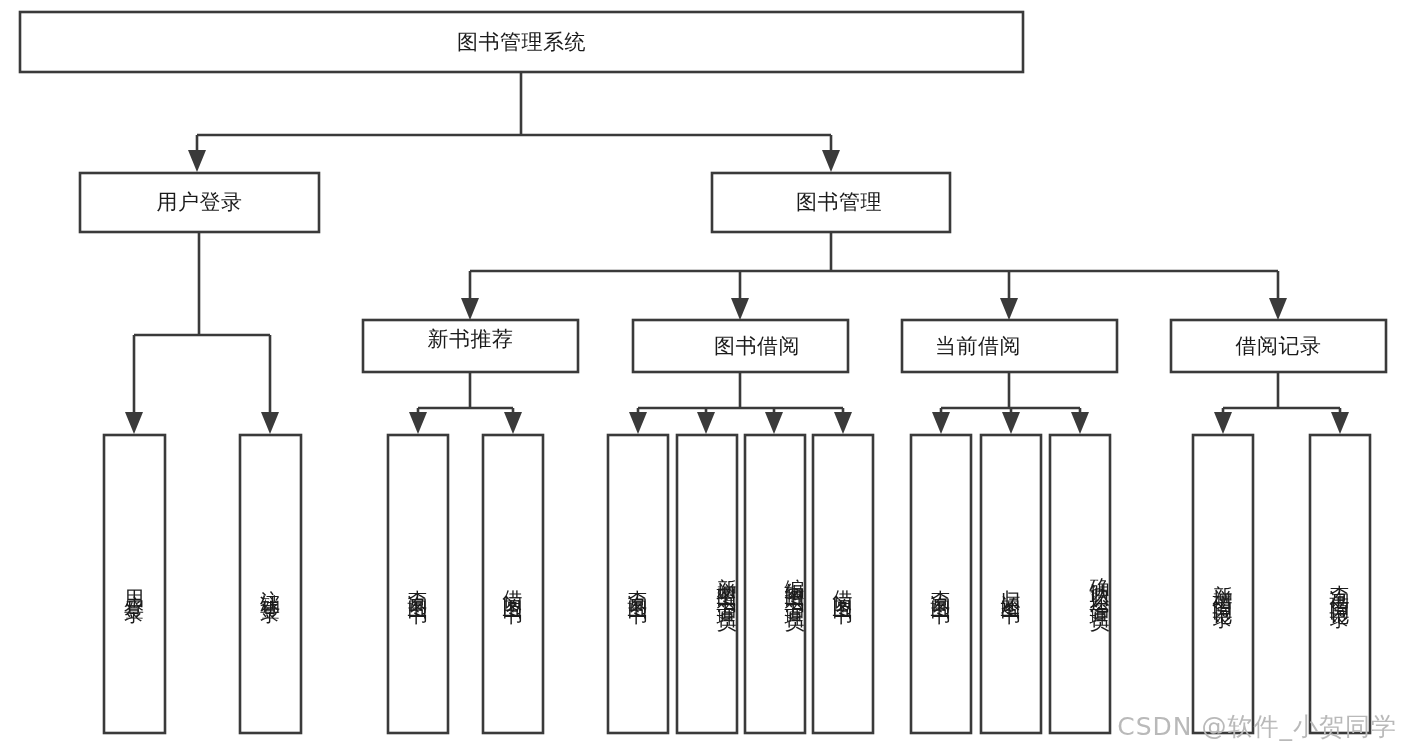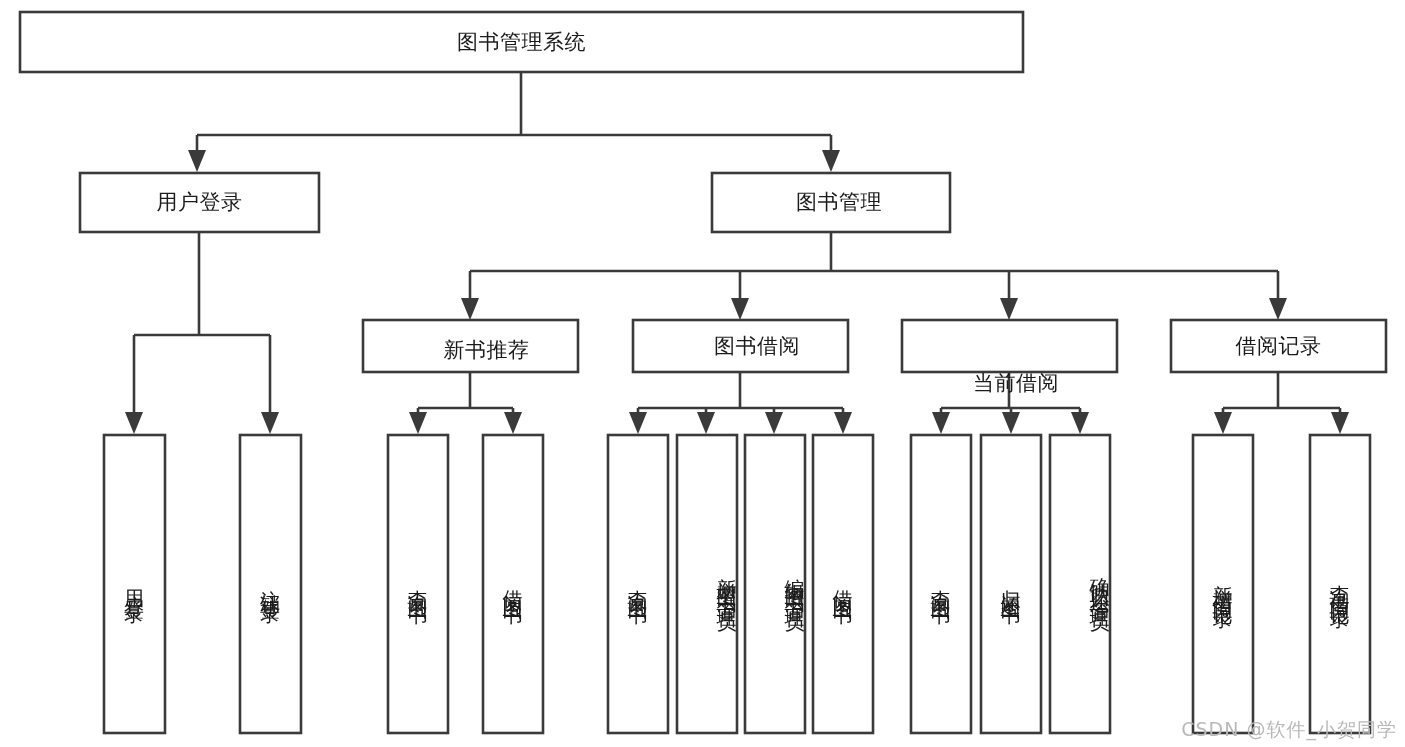--- a/index.html
+++ b/index.html
@@ -57,21 +57,21 @@
     text-orientation: upright;
     letter-spacing: 5px;
     font-size: 20px;
     line-height: 1;
     white-space: nowrap;
   }
   .watermark {
     position: absolute;
     right: 8px;
     bottom: 4px;
-    font-size: 19px;
+    font-size: 25px;
     color: #b9b9b9;
     letter-spacing: 1px;
     pointer-events: none;
     white-space: nowrap;
   }
 </style>
 </head>
 <body>
 
 <div id="diagram-root">
@@ -178,23 +178,23 @@
 
     <rect class="node-box" x="1193" y="435" width="60" height="298"></rect>
     <rect class="node-box" x="1310" y="435" width="60" height="298"></rect>
   </svg>
 
   <div class="node-label" style="left:20px; top:12px; width:1003px; height:60px;">图书管理系统</div>
 
   <div class="node-label" style="left:80px; top:173px; width:239px; height:59px;">用户登录</div>
   <div class="node-label" style="left:712px; top:173px; width:238px; height:59px;padding-left:8px;">图书管理</div>
 
-  <div class="node-label" style="left:363px; top:324px; width:215px; height:52px;margin-left:16px;">新书推荐</div>
+  <div class="node-label" style="left:363px; top:313px; width:215px; height:52px;">新书推荐</div>
   <div class="node-label" style="left:633px; top:320px; width:248px; height:52px;">图书借阅</div>
-  <div class="node-label" style="left:924px; top:320px; width:184px; height:52px;margin-top:37px;">当前借阅</div>
+  <div class="node-label" style="left:886px; top:320px; width:184px; height:52px;">当前借阅</div>
   <div class="node-label" style="left:1171px; top:320px; width:215px; height:52px;border-radius:26px;">借阅记录</div>
 
   <div class="node-label vertical" style="left:104px; top:435px; width:61px; height:298px;">用户登录</div>
   <div class="node-label vertical" style="left:240px; top:435px; width:61px; height:298px;">注销登录</div>
 
   <div class="node-label vertical" style="left:388px; top:435px; width:60px; height:298px;">查询图书</div>
   <div class="node-label vertical" style="left:483px; top:435px; width:60px; height:298px;">借阅图书</div>
 
   <div class="node-label vertical" style="left:608px; top:435px; width:60px; height:298px;">查询图书</div>
   <div class="node-label vertical" style="left:677px; top:435px; width:60px; height:298px; align-items:flex-start;">新增图书（管理员）</div>

